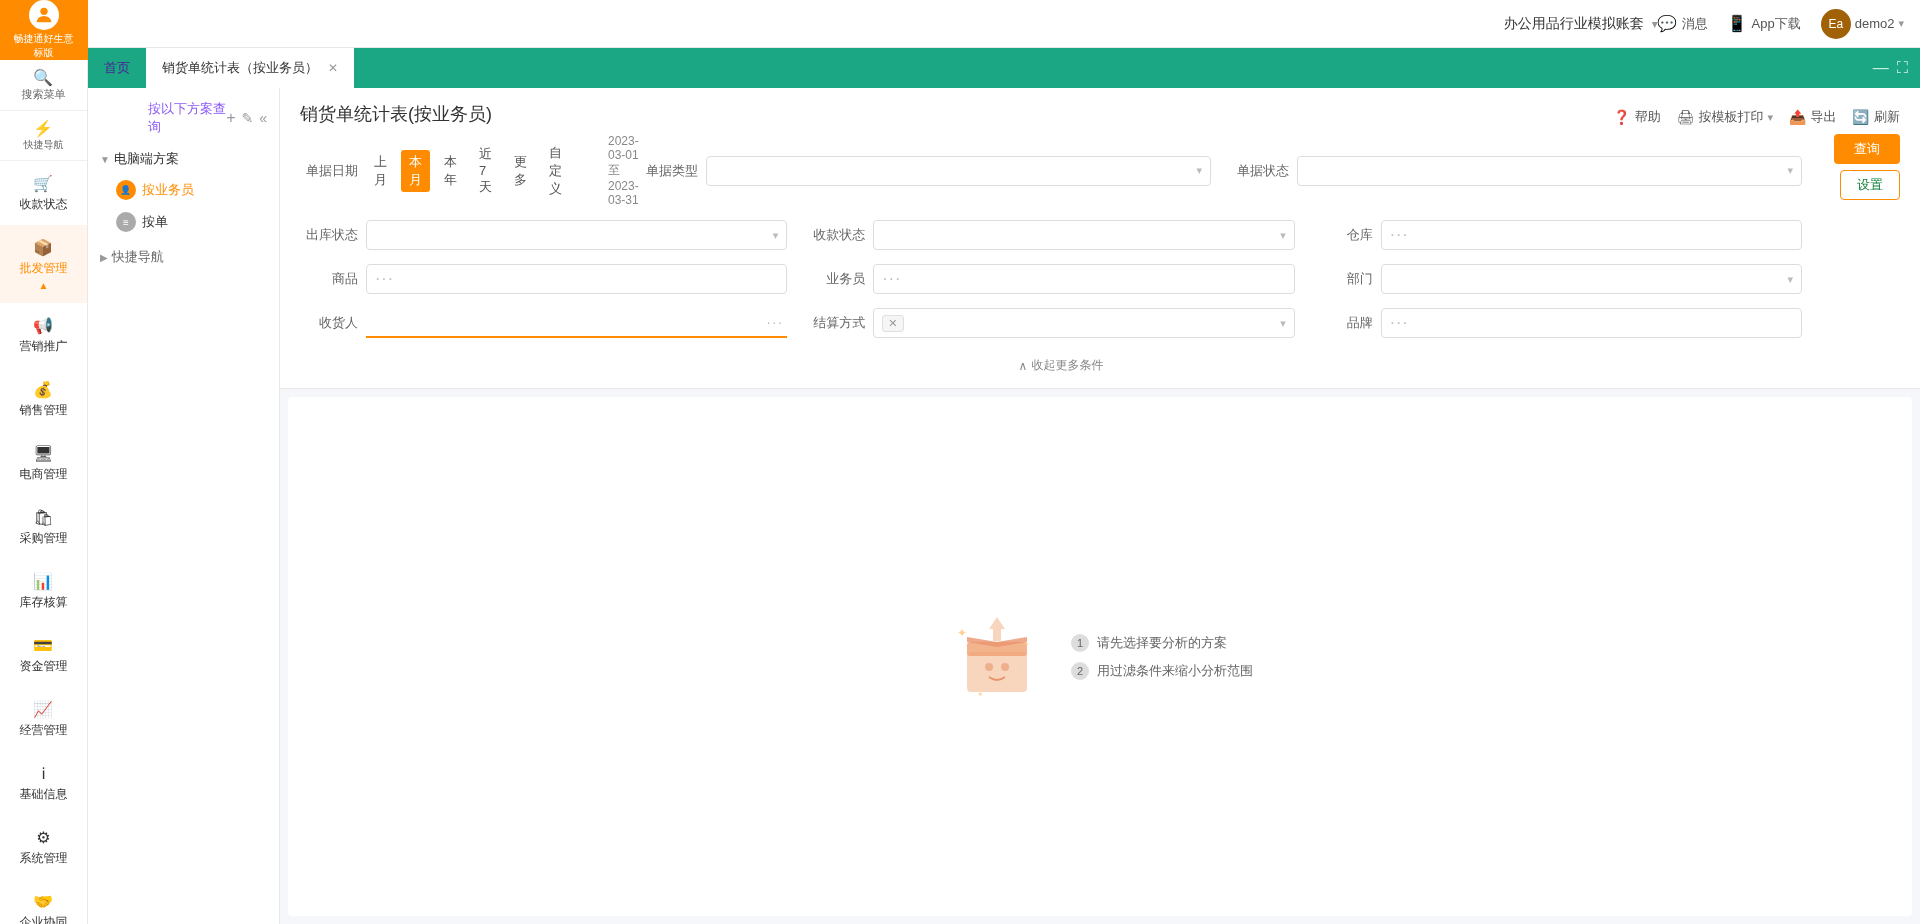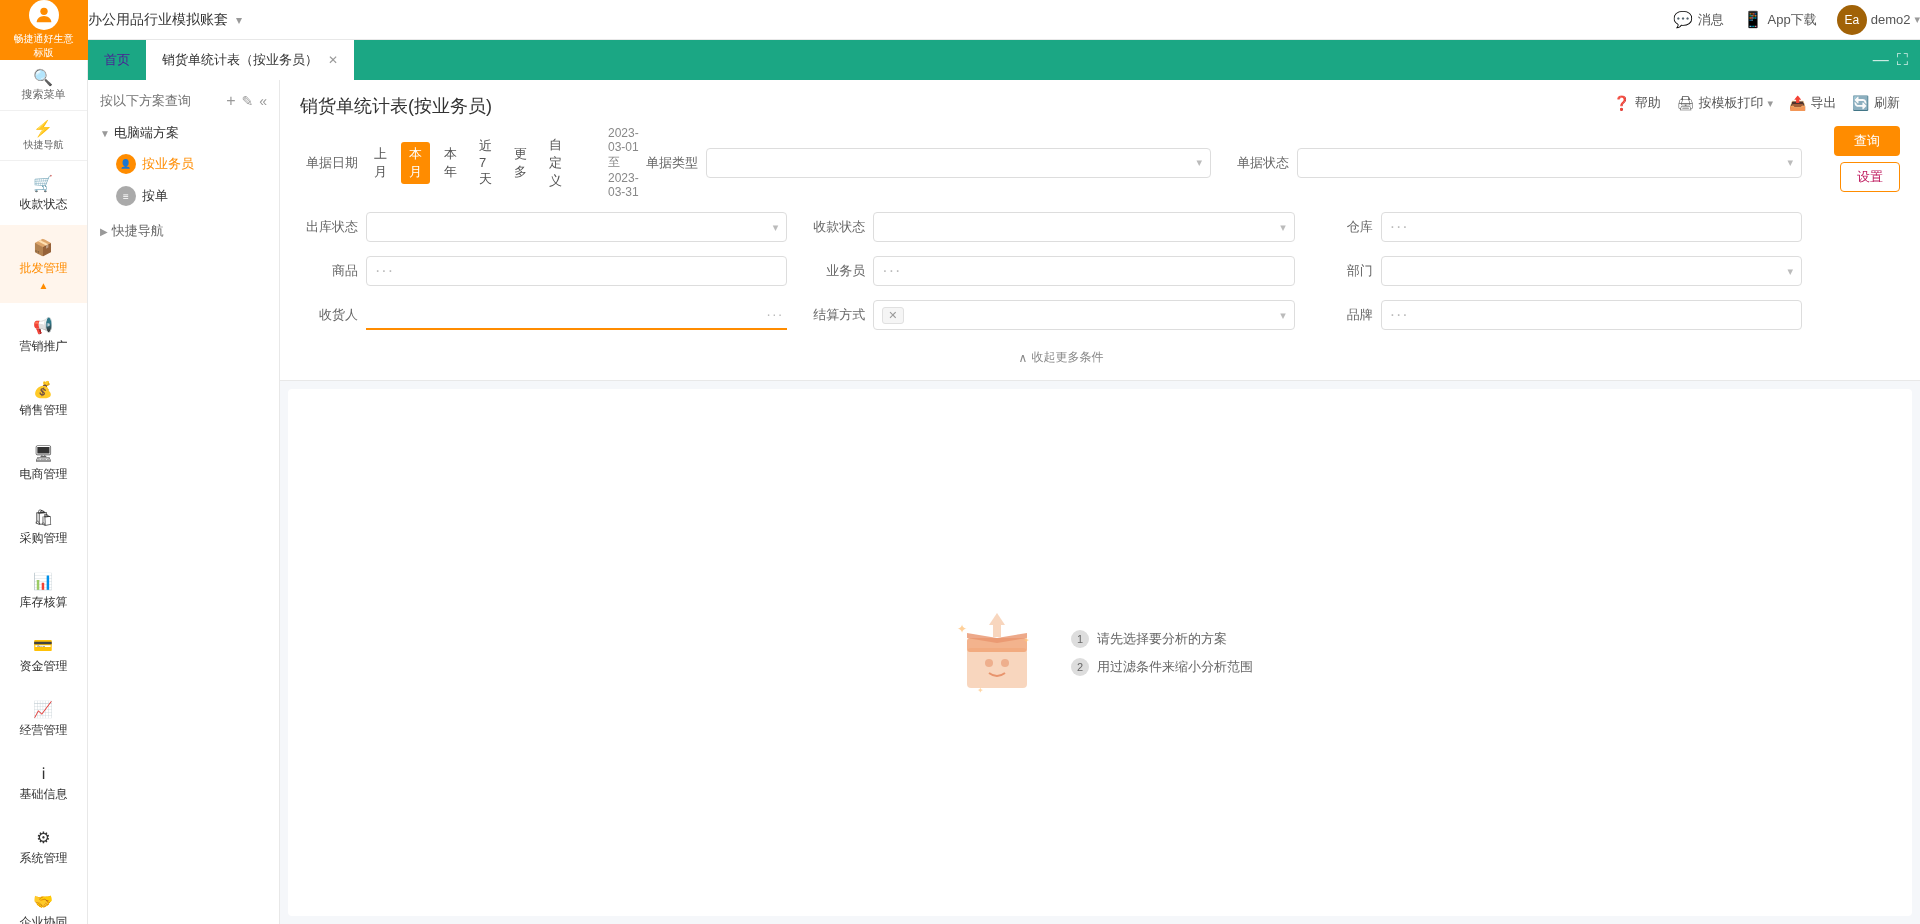--- a/index.html
+++ b/index.html
@@ -89,26 +89,26 @@
     .main-container {
       flex: 1;
       display: flex;
       flex-direction: column;
       height: 924px;
       overflow: hidden;
     }
 
     
     .top-header {
-      height: 40px;
+      height: 48px;
       background: #fff;
       display: flex;
       align-items: center;
-      justify-content: space-between;
-      padding: 0 0;
+      justify-content: flex-end;
+      padding: 0 16px;
       border-bottom: 1px solid #e8e8e8;
       flex-shrink: 0;
     }
     .top-header-left {
       display: flex;
       align-items: center;
       gap: 8px;
     }
     .app-title {
       font-size: 14px;
@@ -210,22 +210,23 @@
     }
     .left-panel-header {
       display: flex;
       align-items: center;
       justify-content: space-between;
       padding: 0 12px;
       margin-bottom: 8px;
     }
     .left-panel-title {
       font-size: 13px;
-      color: #737373;
+      color: #8b5cf6;
       font-weight: 500;
+      margin-left: 48px;
     }
     .left-panel-actions {
       display: flex;
       align-items: center;
       gap: 6px;
     }
     .left-panel-actions span {
       color: #999;
       cursor: pointer;
       font-size: 14px;
@@ -277,21 +278,21 @@
     
     .right-content {
       flex: 1;
       display: flex;
       flex-direction: column;
       overflow: hidden;
       background: #f5f7fa;
     }
     .page-title-row {
       display: flex;
-      align-items: flex-start;
+      align-items: flex-end;
       justify-content: space-between;
       margin-bottom: 8px;
     }
     .page-title {
       font-size: 18px;
       color: #333;
       font-weight: 500;
     }
     .page-title-actions {
       display: flex;
@@ -313,21 +314,21 @@
       color: #fff;
       border: none;
       border-radius: 4px;
       padding: 6px 20px;
       font-size: 13px;
       cursor: pointer;
       white-space: nowrap;
     }
     .settings-btn {
       background: #fff;
-      color: #be185d;
+      color: #15803d;
       border: 1px solid #ff8c00;
       border-radius: 4px;
       padding: 5px 16px;
       font-size: 13px;
       cursor: pointer;
       white-space: nowrap;
     }
     .btn-group-right {
       display: flex;
       flex-direction: column;

